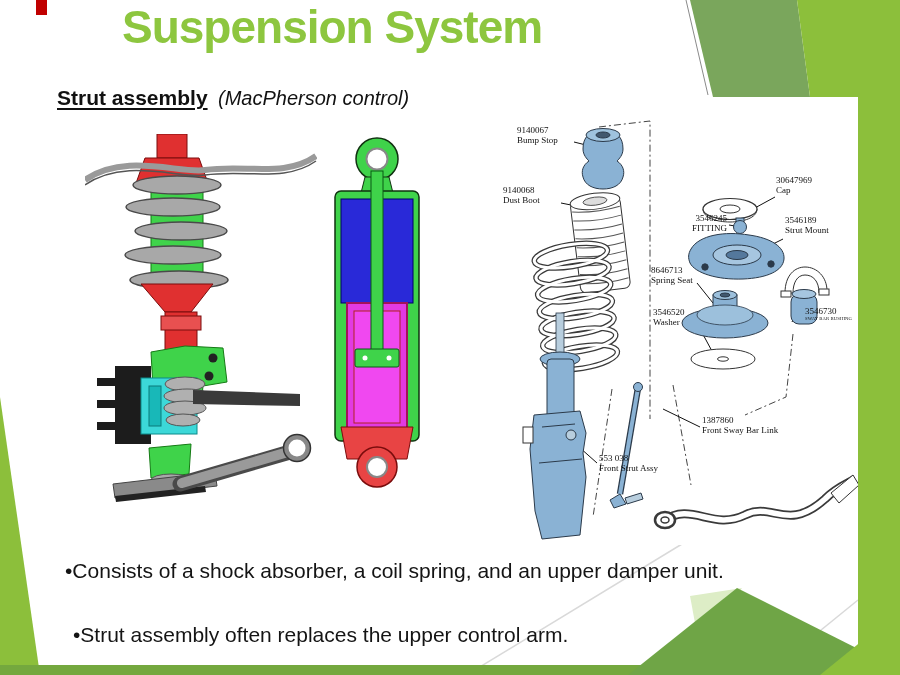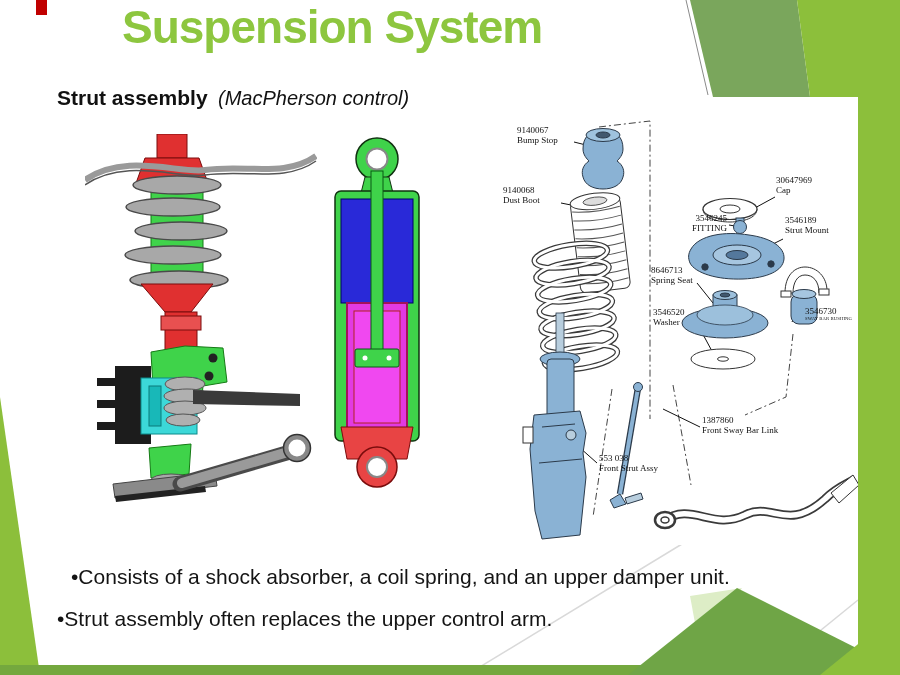--- a/index.html
+++ b/index.html
@@ -17,21 +17,21 @@
   .fill-decor-pale{fill:var(--decor-pale)}
   .fill-bottom-bar{fill:var(--bottom-bar)}
   
   #accent-red{left:36px;top:0;width:11px;height:15px;background:var(--accent-red);z-index:1}
   
   #title{
     left:122px;top:2px;z-index:1;color:var(--title-green);
     font-size:46px;font-weight:600;letter-spacing:-1px;line-height:1.1;
   }
   #subtitle{left:57px;top:86px;z-index:1;color:#111;white-space:nowrap}
-  #subtitle .b{font-size:21px;font-weight:bold;text-underline-offset:3px}
+  #subtitle .b{font-size:21px;font-weight:bold;text-decoration:underline;text-underline-offset:3px}
   #subtitle .i{font-size:20px;font-style:italic;margin-left:6px}
   
   .bullet{left:57px;z-index:1;color:#141414;font-size:21px;line-height:1.15;white-space:nowrap}
   #bullet-0{top:551px}
   #bullet-1{top:607px}
   
   #strut-illustration{left:85px;top:134px;z-index:1}
   #shock-illustration{left:327px;top:137px;z-index:1}
   .fill-strut-red{fill:var(--strut-red)}
   .fill-strut-green{fill:var(--strut-green)}
@@ -326,16 +326,16 @@
     <div class="plabel" style="left:215px;top:318px">
       <div>1387860</div>
       <div>Front Sway Bar Link</div>
     </div>
     <div class="plabel" style="left:112px;top:356px">
       <div>553 038</div>
       <div>Front Strut Assy</div>
     </div>
   </div>
 
-  <p class="abs bullet" id="bullet-0" style="margin:14px">•Consists of a shock absorber, a coil spring, and an upper damper unit.</p>
-  <p class="abs bullet" id="bullet-1" style="margin:0">•Strut assembly often replaces the upper control arm.</p>
+  <p class="abs bullet" id="bullet-0" style="margin:8px">•Consists of a shock absorber, a coil spring, and an upper damper unit.</p>
+  <p class="abs bullet" id="bullet-1" style="margin:16px">•Strut assembly often replaces the upper control arm.</p>
 
 </div>
 
 </body></html>

